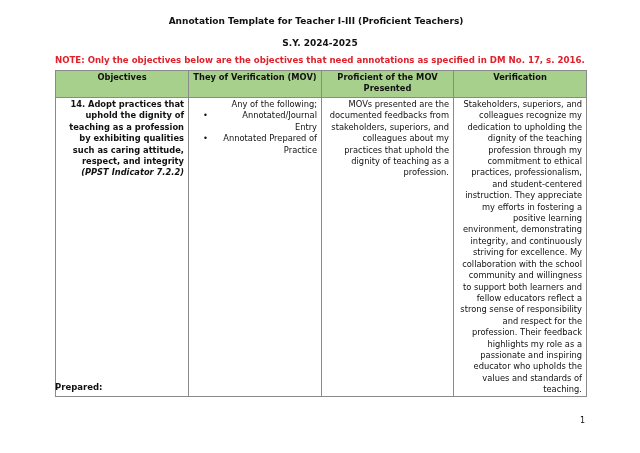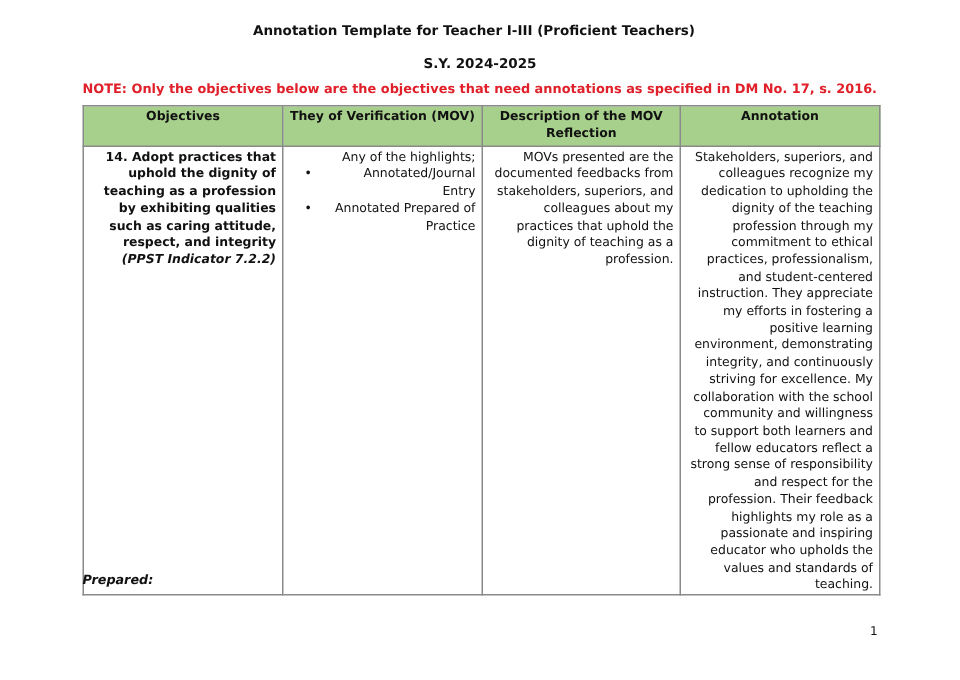--- a/index.html
+++ b/index.html
@@ -13,53 +13,53 @@
   table { position: absolute; left: 55px; top: 70px; width: 531px; border-collapse: collapse;
           table-layout: fixed; font-size: 8.3px; line-height: 11.4px; }
   th, td { border: 1px solid #8a8a8a; vertical-align: top; padding: 1px 4px 0 4px; }
   th { background: #a8d08d; font-weight: bold; text-align: center; height: 25px; padding-top: 1px; }
   td { height: 280px; text-align: right; }
   .obj { font-weight: bold; }
   .obj i { font-weight: bold; }
   ul { margin: 0; padding-left: 26px; }
   ul li { list-style: none; position: relative; }
   ul li::before { content: "\2022"; position: absolute; left: -16px; }
-  .prepared { position: absolute; left: 55px; top: 382px; font-size: 8.5px; font-weight: bold; font-style: italic; }
+  .prepared { position: absolute; left: 55px; top: 382px; font-size: 8.5px; font-weight: bold; }
   .pageno { position: absolute; left: 580px; top: 416px; font-size: 8px; }
 </style>
 </head>
 <body>
 
 <div class="title">Annotation Template for Teacher I-III (Proficient Teachers)</div>
 <div class="sy">S.Y. 2024-2025</div>
 <div class="note">NOTE: Only the objectives below are the objectives that need annotations as specified in DM No. 17, s. 2016.</div>
 
 <table>
   <colgroup>
     <col style="width:133px">
       <col style="width:133px">
       <col style="width:132px">
       <col style="width:133px">
   </colgroup>
   <thead>
     <tr>
       <th>Objectives</th>
       <th>They of Verification (MOV)</th>
-      <th>Description of the MOV Reflection</th>
-      <th>Annotation</th>
+      <th>Proficient of the MOV Presented</th>
+      <th>Verification</th>
     </tr>
   </thead>
   <tbody>
     <tr>
       <td class="obj">
         <span>14. Adopt practices that uphold the dignity of teaching as a profession by exhibiting qualities such as caring attitude, respect, and integrity</span>
         <i>(PPST Indicator 7.2.2)</i>
       </td>
       <td>
-        <div>Any of the highlights;</div>
+        <div>Any of the following;</div>
         <ul>
           <li>Annotated/Journal Entry</li>
           <li>Annotated Prepared of Practice</li>
         </ul>
       </td>
       <td>MOVs presented are the documented feedbacks from stakeholders, superiors, and colleagues about my practices that uphold the dignity of teaching as a profession.</td>
       <td>Stakeholders, superiors, and colleagues recognize my dedication to upholding the dignity of the teaching profession through my commitment to ethical practices, professionalism, and student-centered instruction. They appreciate my efforts in fostering a positive learning environment, demonstrating integrity, and continuously striving for excellence. My collaboration with the school community and willingness to support both learners and fellow educators reflect a strong sense of responsibility and respect for the profession. Their feedback highlights my role as a passionate and inspiring educator who upholds the values and standards of teaching.</td>
     </tr>
   </tbody>
 </table>

